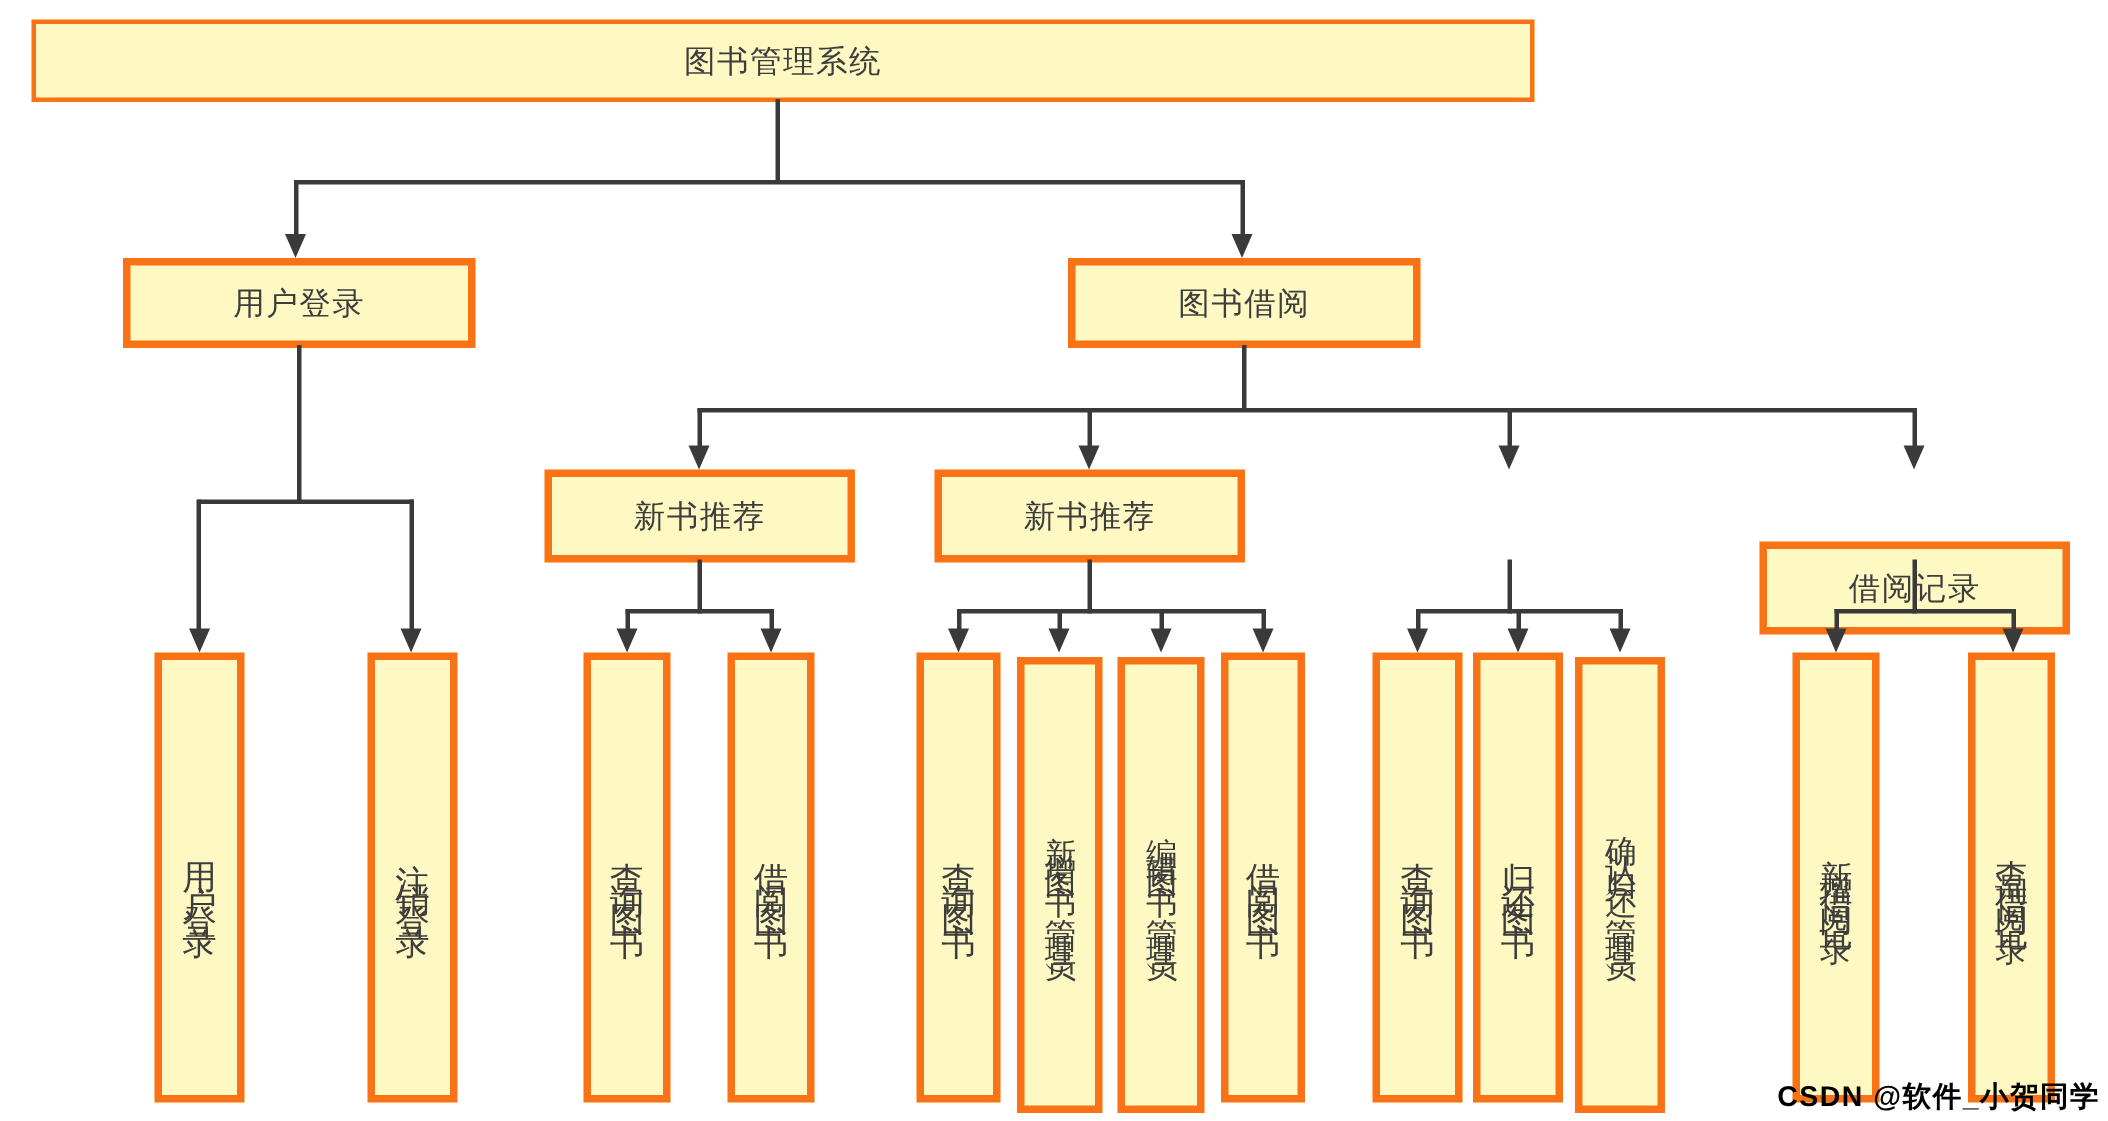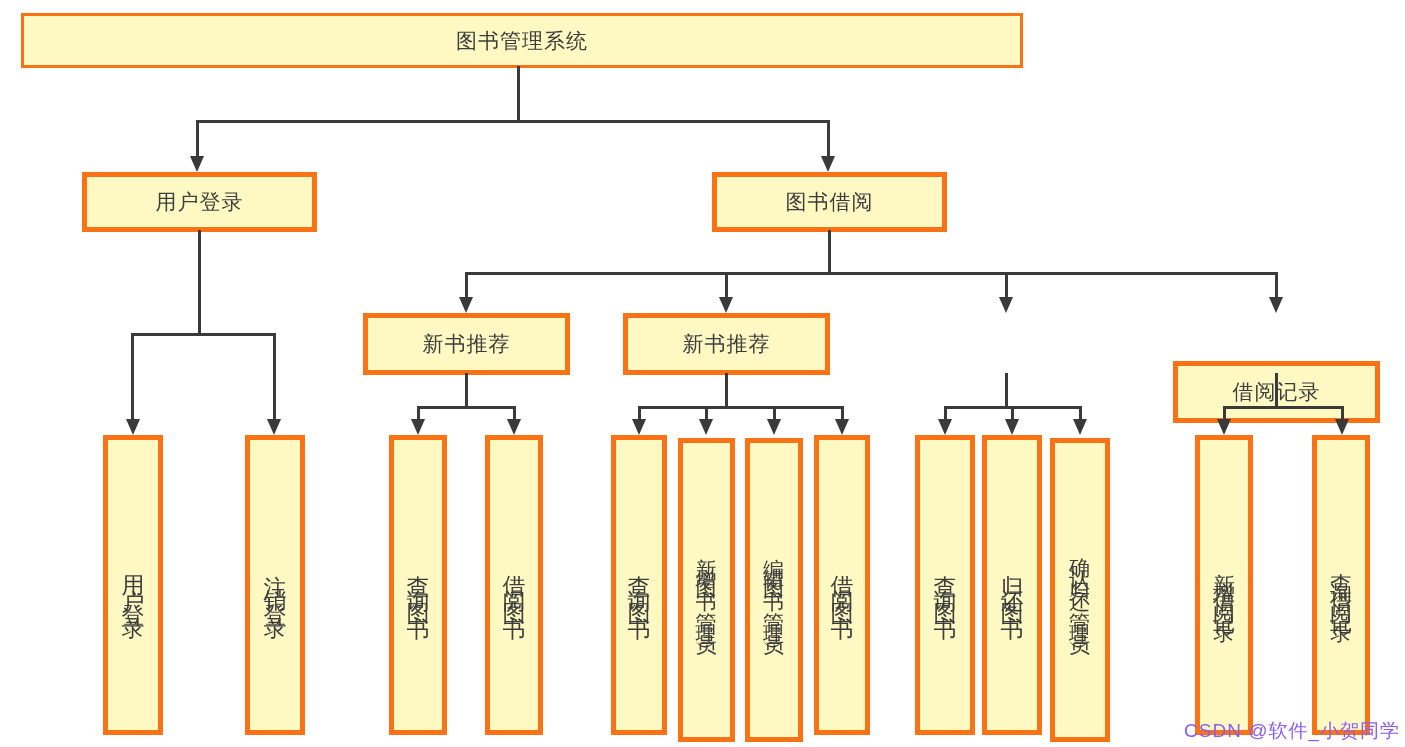--- a/index.html
+++ b/index.html
@@ -27,21 +27,21 @@
   .vl,.hl{position:absolute;background:#3a3a3a;}
   .vl{width:3px;}
   .hl{height:3px;}
   .ar{
     position:absolute;width:0;height:0;
     border-left:7px solid transparent;border-right:7px solid transparent;
     border-top:16px solid #3a3a3a;
   }
   .watermark{
     position:absolute;right:5px;bottom:3px;
-    font-size:19px;color:#8b5cf6;letter-spacing:1px;z-index:5;
+    font-size:19px;color:#000000;letter-spacing:1px;z-index:5;font-weight:bold;
   }
 </style>
 </head>
 <body>
 
 <div class="stage">
 
   <div class="node h-node root" style="left:21px;top:13px;width:1002px;height:55px;">
     <span>图书管理系统</span>
   </div>

